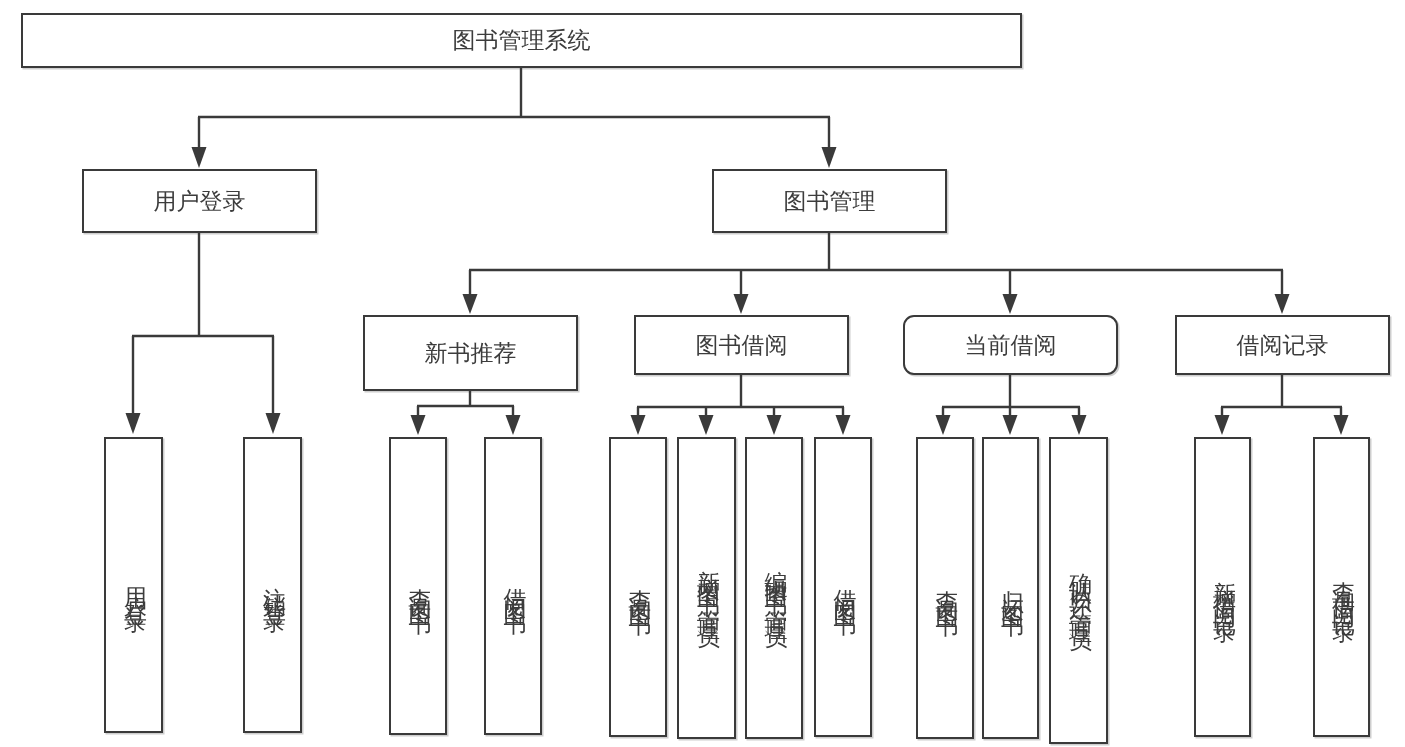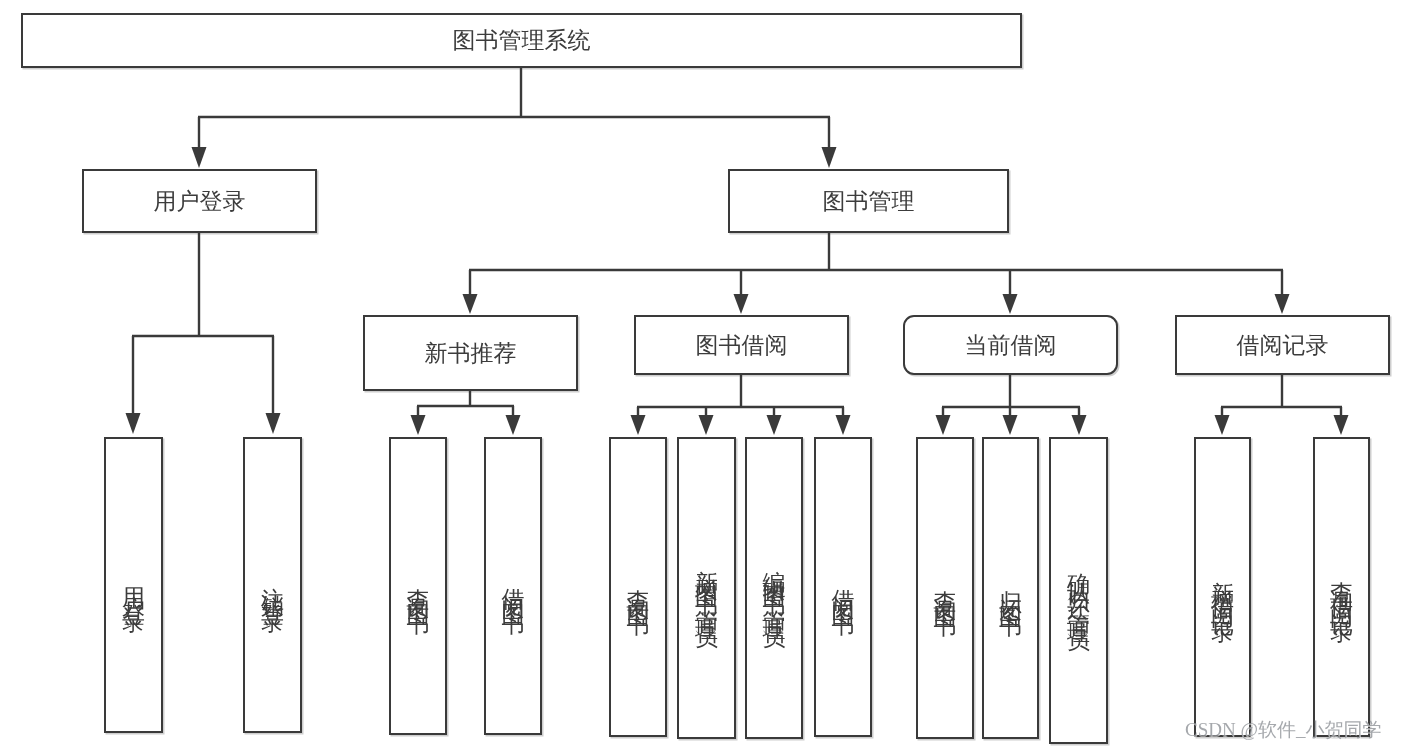--- a/index.html
+++ b/index.html
@@ -2,21 +2,21 @@
 <html><head>
 <meta charset="utf-8">
 <style>
   html, body { margin: 0; padding: 0; background: #ffffff; }
   #stage {
     position: relative;
     width: 1405px;
     height: 747px;
     background: #ffffff;
     overflow: hidden;
-    font-family: Liberation Serif, serif;
+    font-family: Liberation Mono, monospace;
   }
   #wires {
     position: absolute;
     left: 0; top: 0;
     width: 1405px; height: 747px;
     z-index: 1;
   }
   #wires path {
     stroke: #3a3a3a;
     stroke-width: 2.4;
@@ -126,21 +126,21 @@
     </g>
   </svg>
 
   <div class="hbox" style="left:21px; top:13px; width:1001px; height:55px;">
     <span>图书管理系统</span>
   </div>
 
   <div class="hbox" style="left:82px; top:169px; width:235px; height:64px;">
     <span>用户登录</span>
   </div>
-  <div class="hbox" style="left:728px; top:169px; width:281px; height:64px;">
+  <div class="hbox" style="left:712px; top:169px; width:235px; height:64px;">
     <span>图书管理</span>
   </div>
 
   <div class="hbox" style="left:363px; top:315px; width:215px; height:76px;">
     <span>新书推荐</span>
   </div>
   <div class="hbox" style="left:634px; top:315px; width:215px; height:60px;">
     <span>图书借阅</span>
   </div>
   <div class="hbox" style="left:903px; top:315px; width:215px; height:60px;border-radius:11px;">
@@ -187,15 +187,14 @@
     <span class="vtext">确认归还（管理员）</span>
   </div>
 
   <div class="vbox" style="left:1194px; top:437px; width:57px; height:300px;">
     <span class="vtext">新增借阅记录</span>
   </div>
   <div class="vbox" style="left:1313px; top:437px; width:57px; height:300px;">
     <span class="vtext">查询借阅记录</span>
   </div>
 
-  <div id="watermark">CSDN @软件_小贺同学</div>
 
 </div>
 
 </body></html>

